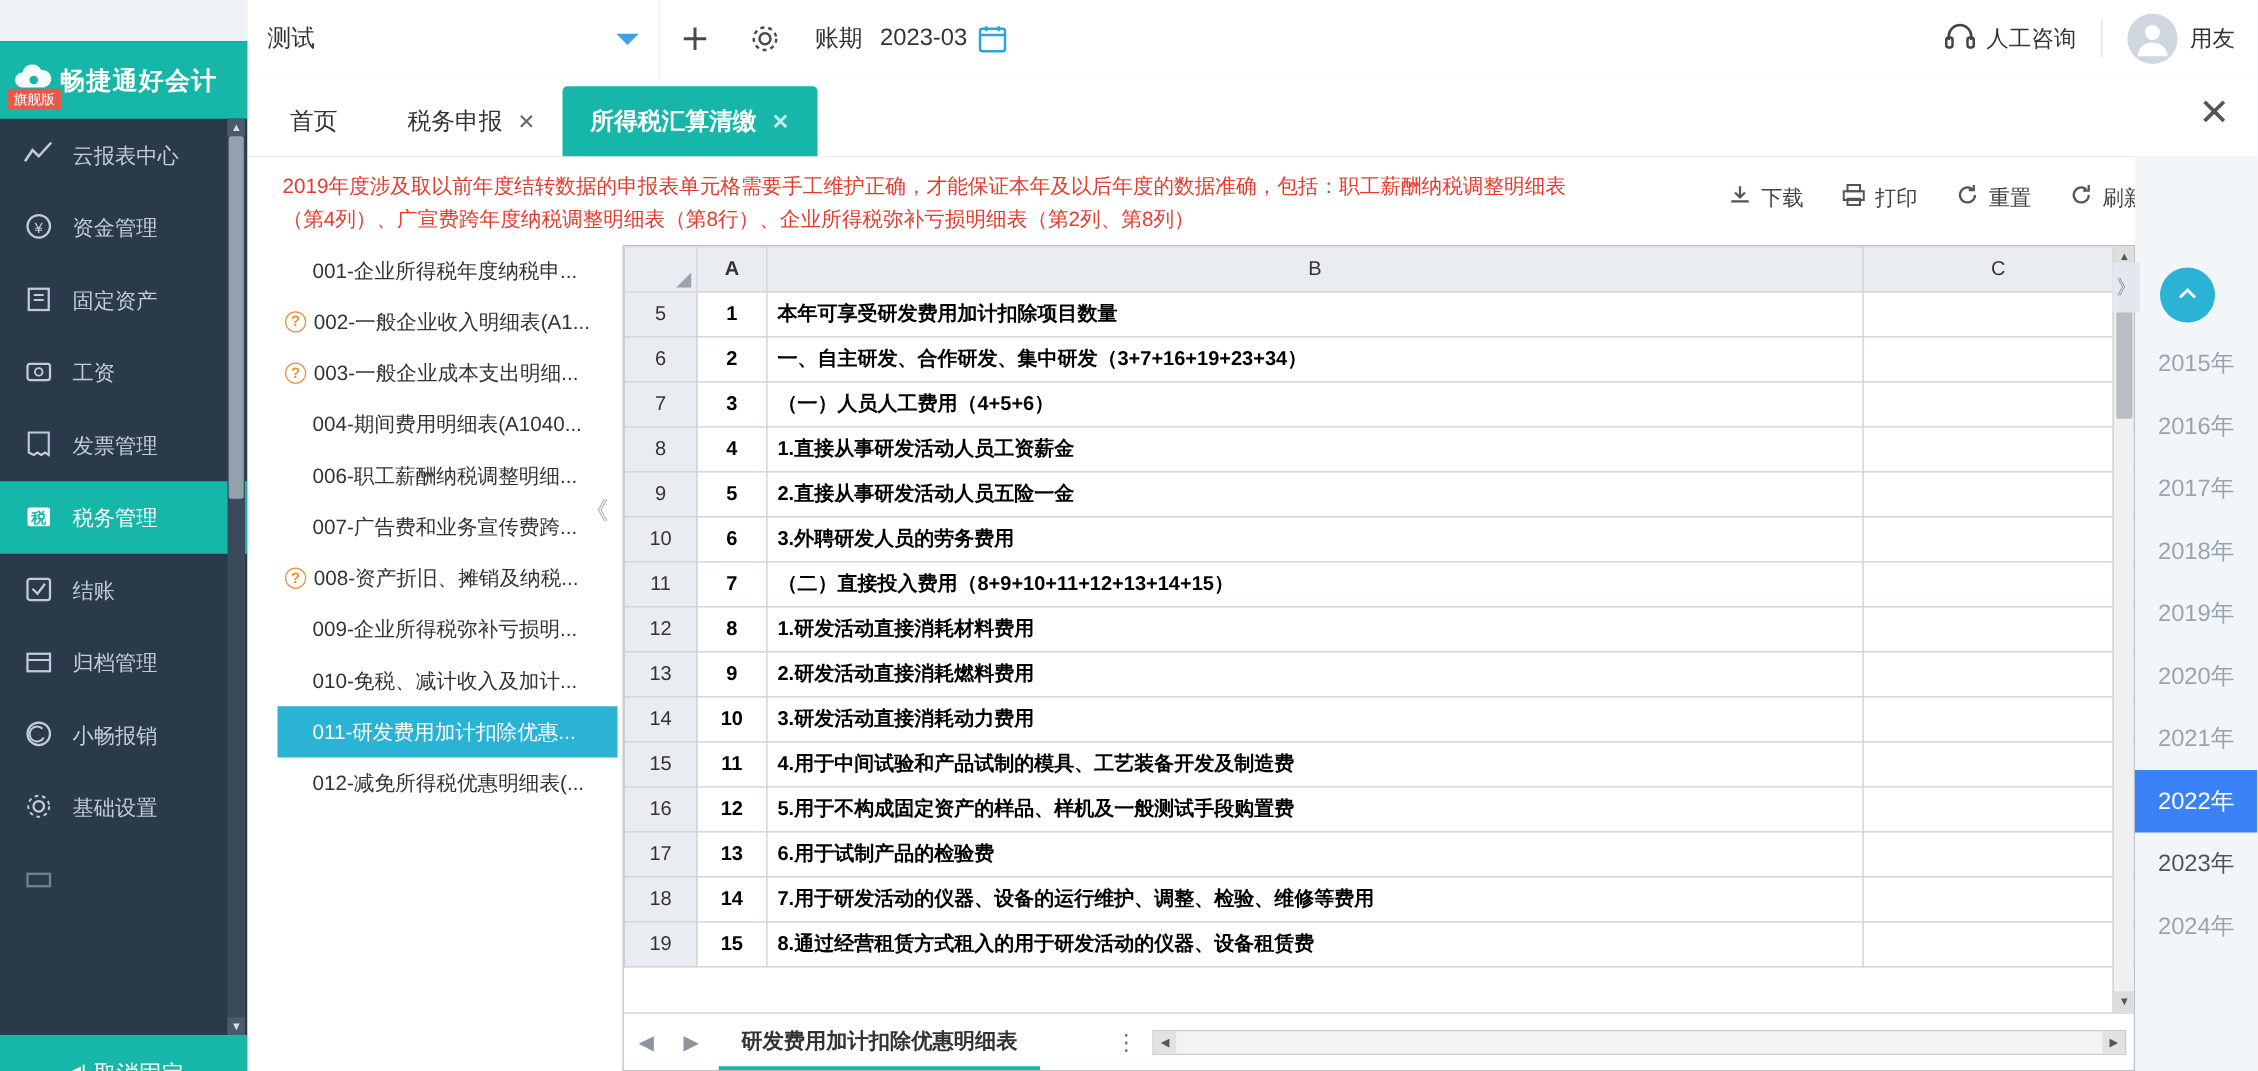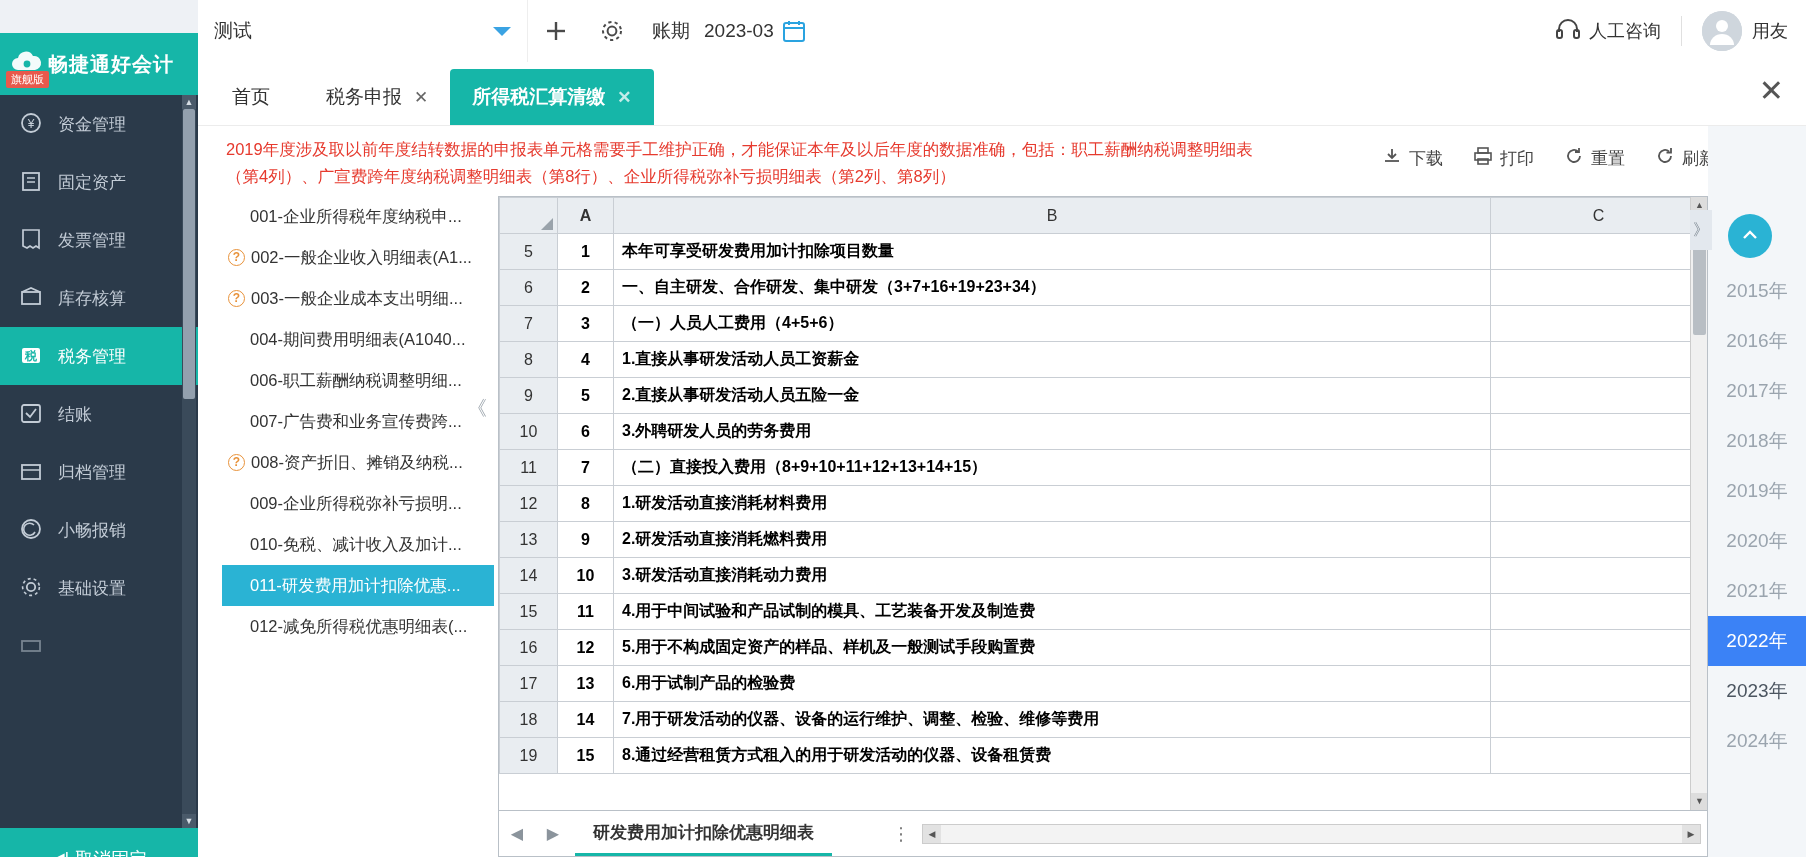--- a/index.html
+++ b/index.html
@@ -190,52 +190,60 @@
         </svg>
       </span>
       <span class="logo-text">畅捷通好会计</span>
       <span class="logo-badge">旗舰版</span>
     </div>
 
     <div class="nav-scroll">
       <div class="nav-item">
         <span class="nav-ico">
           <svg width="26" height="24" viewBox="0 0 26 24">
+              <polyline points="2,18 8,9 13,14 23,3" fill="none" stroke="#c3ccd6" stroke-width="2"></polyline>
+            </svg>
+        </span>
+        <span>云报表中心</span>
+      </div>
+      <div class="nav-item">
+        <span class="nav-ico">
+          <svg width="26" height="24" viewBox="0 0 26 24">
               <circle cx="13" cy="12" r="9" fill="none" stroke="#c3ccd6" stroke-width="1.8"></circle>
               <text x="13" y="17" font-size="12" fill="#c3ccd6" text-anchor="middle">¥</text>
             </svg>
         </span>
         <span>资金管理</span>
       </div>
       <div class="nav-item">
         <span class="nav-ico">
           <svg width="26" height="24" viewBox="0 0 26 24">
               <rect x="5" y="4" width="16" height="17" fill="none" stroke="#c3ccd6" stroke-width="1.8"></rect>
               <line x1="9" y1="9" x2="17" y2="9" stroke="#c3ccd6" stroke-width="1.5"></line>
               <line x1="9" y1="13" x2="17" y2="13" stroke="#c3ccd6" stroke-width="1.5"></line>
             </svg>
         </span>
         <span>固定资产</span>
       </div>
       <div class="nav-item">
         <span class="nav-ico">
           <svg width="26" height="24" viewBox="0 0 26 24">
+              <rect x="4" y="6" width="18" height="13" rx="2" fill="none" stroke="#c3ccd6" stroke-width="1.8"></rect>
+              <circle cx="13" cy="12.5" r="3" fill="none" stroke="#c3ccd6" stroke-width="1.5"></circle>
+            </svg>
+        </span>
+        <span>工资</span>
+      </div>
+      <div class="nav-item">
+        <span class="nav-ico">
+          <svg width="26" height="24" viewBox="0 0 26 24">
               <path d="M5 3 h16 v18 l-3-2 -3 2 -3-2 -3 2 -4-2 z" fill="none" stroke="#c3ccd6" stroke-width="1.7"></path>
             </svg>
         </span>
         <span>发票管理</span>
-      </div>
-      <div class="nav-item">
-        <span class="nav-ico">
-          <svg width="26" height="24" viewBox="0 0 26 24">
-              <rect x="4" y="7" width="18" height="12" fill="none" stroke="#c3ccd6" stroke-width="1.8"></rect>
-              <path d="M4 7 l9-4 9 4" fill="none" stroke="#c3ccd6" stroke-width="1.6"></path>
-            </svg>
-        </span>
-        <span>库存核算</span>
       </div>
       <div class="nav-item active">
         <span class="nav-ico">
           <svg width="26" height="24" viewBox="0 0 26 24">
               <rect x="4" y="5" width="18" height="15" rx="2" fill="#fff"></rect>
               <text x="13" y="17" font-size="12" fill="#16b6a8" text-anchor="middle" font-weight="bold">税</text>
             </svg>
         </span>
         <span>税务管理</span>
       </div>

